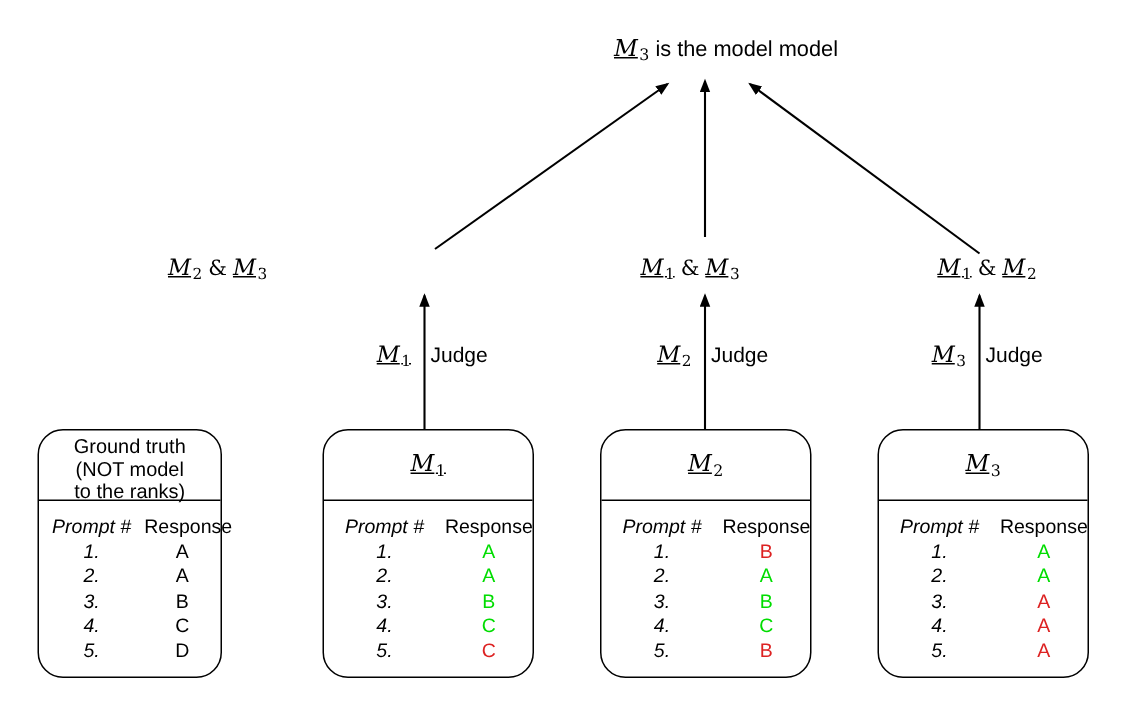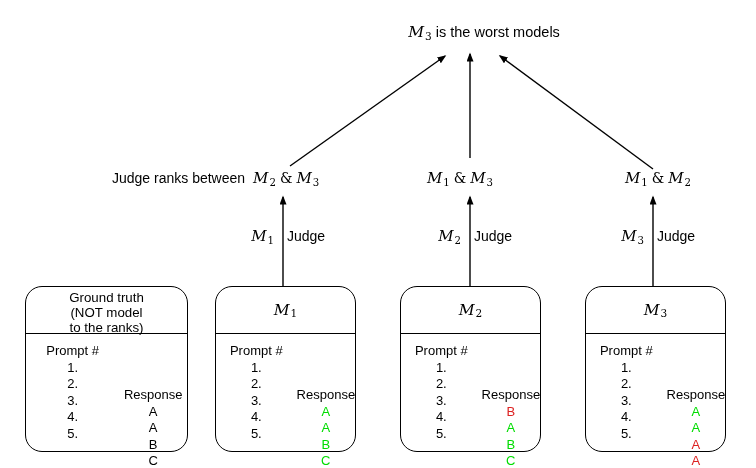--- a/index.html
+++ b/index.html
@@ -5,21 +5,21 @@
   * { margin:0; padding:0; box-sizing:border-box; }
   html,body { background:#ffffff; }
   .canvas {
     position:relative; width:756px; height:468px; background:#ffffff;
     font-family:"Liberation Sans", sans-serif; color:#000; overflow:hidden;
   }
   .abs { position:absolute; }
   .arrows { position:absolute; left:0; top:0; width:756px; height:468px; }
 
   
-  .math { font-family:"DejaVu Serif", serif; font-style:italic; }
+  .math { font-family:"DejaVu Serif", serif; font-style:italic;text-decoration:underline; }
   .math sub { font-style:normal; font-size:0.68em; vertical-align:-0.28em; margin-left:1px; }
   .amp { font-family:"DejaVu Serif", serif; font-style:normal; }
 
   
   .conclusion { left:378px; top:23px; width:212px; text-align:center; font-size:14.5px; }
   .conclusion .math { font-size:15.5px; }
 
   
   .cmp { top:169px; height:20px; display:inline-flex; align-items:baseline; font-size:14px; white-space:nowrap; }
   .cmp .math { font-size:15px; }
@@ -35,39 +35,39 @@
   .judge .jl { margin-left:13px; }
   .judge-1 { left:214px; }
   .judge-2 { left:401px; }
   .judge-3 { left:584px; }
 
   
   .box {
     position:absolute; top:286px; height:166px; background:#fff;
     border:1.5px solid #000; border-radius:17px;
   }
-  .box-gt { left:25px;  width:163px; }
+  .box-gt { left:25px;  width:123px; }
   .box-m1 { left:215px; width:141px; }
   .box-m2 { left:400px; width:141px; }
   .box-m3 { left:585px; width:141px; }
 
   .box-header {
     height:47px; border-bottom:1.5px solid #000;
     display:flex; align-items:center; justify-content:center;
   }
   .box-header .math { font-size:15.5px; }
   .box-header.gt {
     flex-direction:column; justify-content:flex-start;
     font-size:13.3px; line-height:15px; padding-top:3px; text-align:center;
   }
 
   .table { padding-top:9px; }
   .trow { display:flex; height:16.5px; line-height:16.5px; font-size:13px; }
-  .trow .c1 { width:58%; text-align:center; }
-  .trow .c2 { width:42%; text-align:center;margin-top:44px; }
+  .trow .c1 { width:58%; text-align:center;font-style:italic; }
+  .trow .c2 { width:42%; text-align:center; }
 </style>
 </head>
 <body>
 
 <div class="canvas">
 
   <svg class="arrows" width="756" height="468" viewBox="0 0 756 468">
     <defs>
       <marker id="ah" markerWidth="10" markerHeight="8" refX="7.5" refY="3.5" orient="auto" markerUnits="userSpaceOnUse">
         <path d="M0,0 L9,3.5 L0,7 z" fill="#000"></path>
@@ -76,25 +76,24 @@
     <line x1="290" y1="166" x2="445" y2="56" stroke="#000" stroke-width="1.4" marker-end="url(#ah)"></line>
     <line x1="470" y1="158" x2="470" y2="54" stroke="#000" stroke-width="1.4" marker-end="url(#ah)"></line>
     <line x1="653" y1="169" x2="500" y2="56" stroke="#000" stroke-width="1.4" marker-end="url(#ah)"></line>
     <line x1="283" y1="286" x2="283" y2="197" stroke="#000" stroke-width="1.4" marker-end="url(#ah)"></line>
     <line x1="470" y1="286" x2="470" y2="197" stroke="#000" stroke-width="1.4" marker-end="url(#ah)"></line>
     <line x1="653" y1="286" x2="653" y2="197" stroke="#000" stroke-width="1.4" marker-end="url(#ah)"></line>
   </svg>
 
   <div class="abs conclusion">
     <span class="math"><i>M</i><sub>3</sub></span>
-    <span>is the worst models</span>
+    <span>is the model model</span>
   </div>
 
   <div class="abs cmp cmp-1">
-    <span class="prefix">Judge ranks between</span>
     <span class="math"><i>M</i><sub>2</sub></span>
     <span class="amp">&amp;</span>
     <span class="math"><i>M</i><sub>3</sub></span>
   </div>
   <div class="abs cmp cmp-2">
     <span class="prefix"></span>
     <span class="math"><i>M</i><sub>1</sub></span>
     <span class="amp">&amp;</span>
     <span class="math"><i>M</i><sub>3</sub></span>
   </div>

